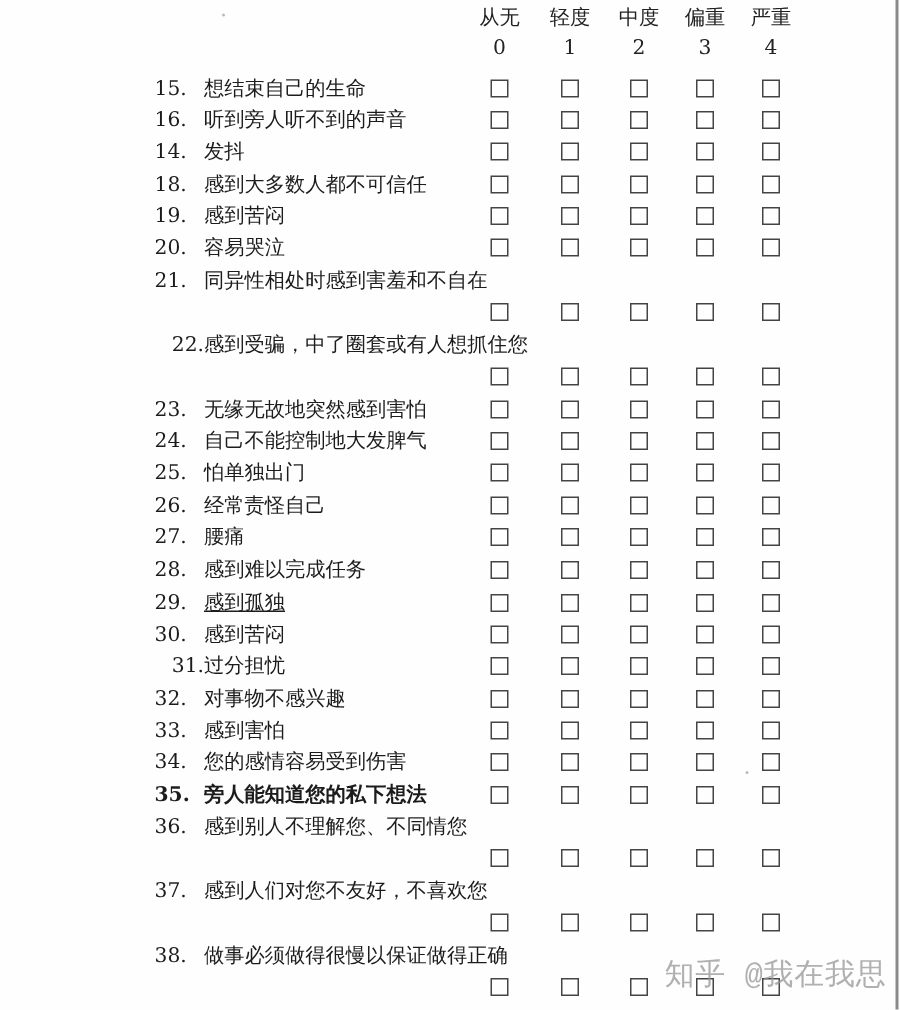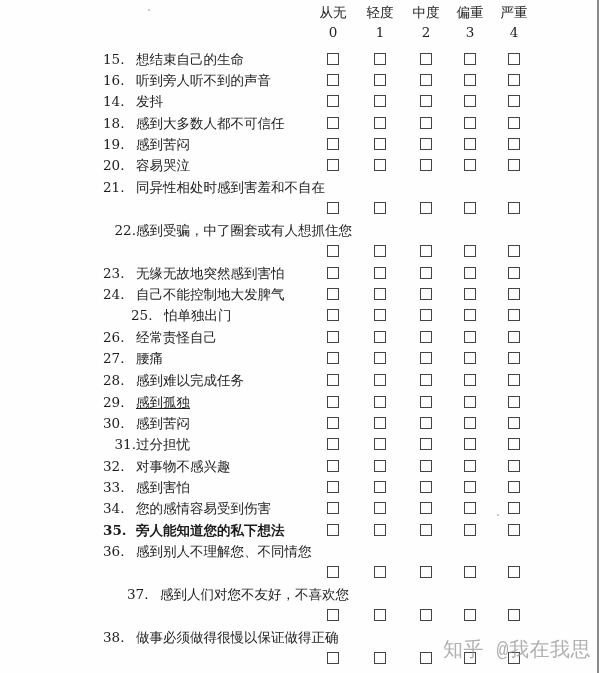--- a/index.html
+++ b/index.html
@@ -113,21 +113,21 @@
     </div>
     <div>
       <div class="row-label" style="top: 285px;"><span class="num">24.</span><span>自己不能控制地大发脾气</span></div>
       <div class="cb" style="left: 327px; top: 288px;"></div>
       <div class="cb" style="left: 374px; top: 288px;"></div>
       <div class="cb" style="left: 420px; top: 288px;"></div>
       <div class="cb" style="left: 464px; top: 288px;"></div>
       <div class="cb" style="left: 508px; top: 288px;"></div>
     </div>
     <div>
-      <div class="row-label" style="top: 306px; margin-left: 28px;"><span class="num">25.</span><span>怕单独出门</span></div>
+      <div class="row-label" style="top: 306px;"><span class="num">25.</span><span>怕单独出门</span></div>
       <div class="cb" style="left: 327px; top: 309px;"></div>
       <div class="cb" style="left: 374px; top: 309px;"></div>
       <div class="cb" style="left: 420px; top: 309px;"></div>
       <div class="cb" style="left: 464px; top: 309px;"></div>
       <div class="cb" style="left: 508px; top: 309px;"></div>
     </div>
     <div>
       <div class="row-label" style="top: 328px;"><span class="num">26.</span><span>经常责怪自己</span></div>
       <div class="cb" style="left: 327px; top: 331px;"></div>
       <div class="cb" style="left: 374px; top: 331px;"></div>
@@ -209,21 +209,21 @@
     </div>
     <div>
       <div class="row-label" style="top: 542px;"><span class="num">36.</span><span>感到别人不理解您、不同情您</span></div>
       <div class="cb" style="left: 327px; top: 566px;"></div>
       <div class="cb" style="left: 374px; top: 566px;"></div>
       <div class="cb" style="left: 420px; top: 566px;"></div>
       <div class="cb" style="left: 464px; top: 566px;"></div>
       <div class="cb" style="left: 508px; top: 566px;"></div>
     </div>
     <div>
-      <div class="row-label" style="top: 585px; margin-left: 24px;"><span class="num">37.</span><span>感到人们对您不友好，不喜欢您</span></div>
+      <div class="row-label" style="top: 585px;"><span class="num">37.</span><span>感到人们对您不友好，不喜欢您</span></div>
       <div class="cb" style="left: 327px; top: 609px;"></div>
       <div class="cb" style="left: 374px; top: 609px;"></div>
       <div class="cb" style="left: 420px; top: 609px;"></div>
       <div class="cb" style="left: 464px; top: 609px;"></div>
       <div class="cb" style="left: 508px; top: 609px;"></div>
     </div>
     <div>
       <div class="row-label" style="top: 628px;"><span class="num">38.</span><span>做事必须做得很慢以保证做得正确</span></div>
       <div class="cb" style="left: 327px; top: 652px;"></div>
       <div class="cb" style="left: 374px; top: 652px;"></div>

